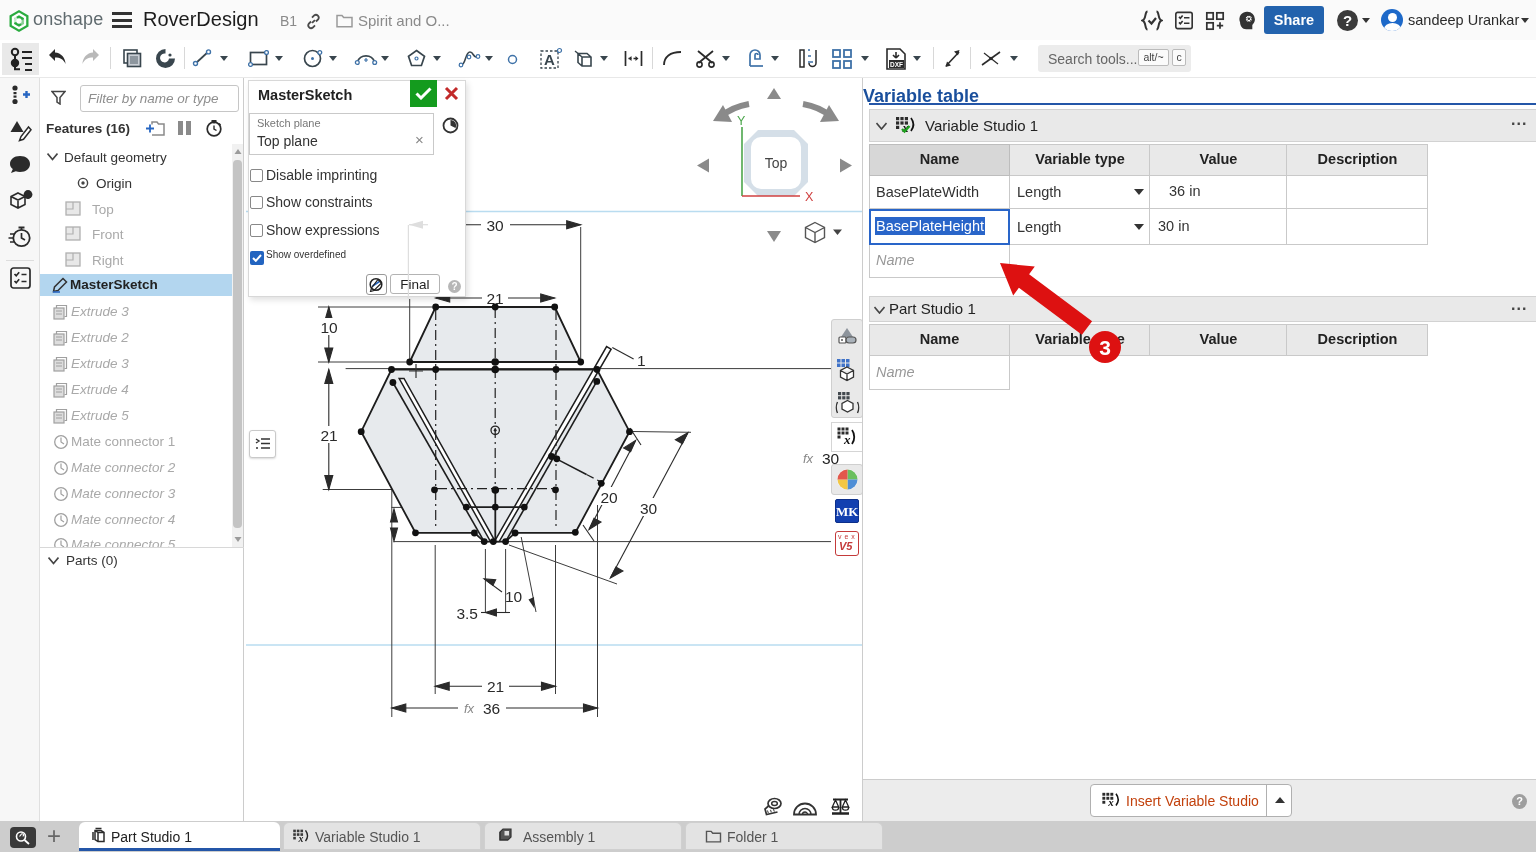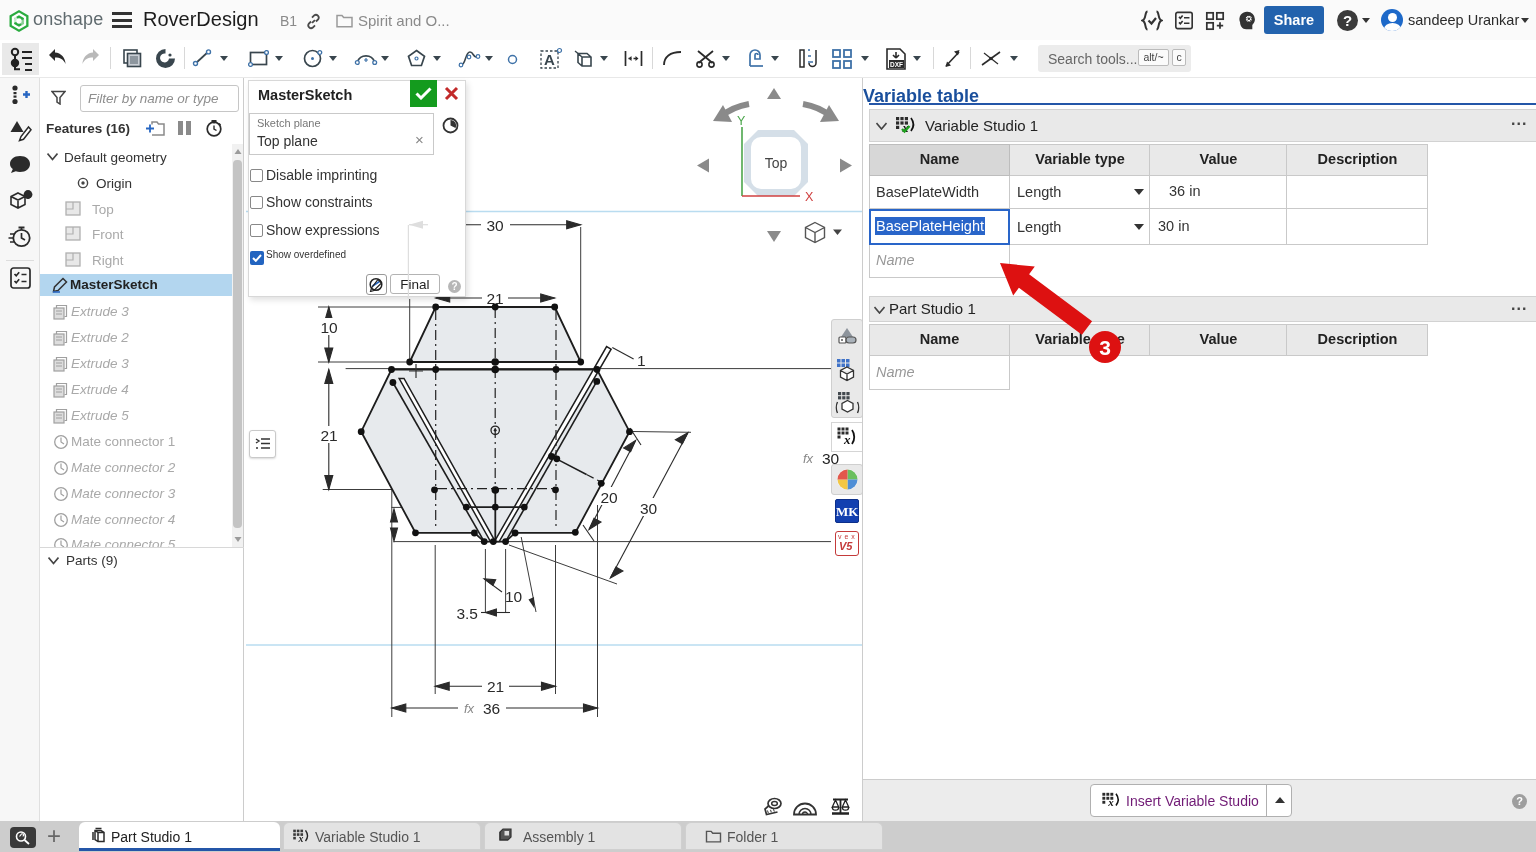--- a/index.html
+++ b/index.html
@@ -357,21 +357,21 @@
     <div class="abs" style="left:193px;top:82px;width:9px;height:368px;background:#c4c4c4;border-radius:4px;"></div>
     <svg class="abs" style="left:194px;top:458px" width="8" height="7" viewBox="0 0 8 7">
         <path d="M4 6 L7.5 1 L0.5 1 Z" fill="#9b9b9b"></path>
       </svg>
 
     <div class="abs" style="left:0;top:470px;width:191px;height:8px;background:#fff;"></div>
     <div class="abs" style="left:0;top:469px;width:204px;height:1px;background:#d8d8d8;"></div>
     <svg class="abs" style="left:8px;top:478px" width="11" height="9" viewBox="0 0 11 9">
         <path d="M0.5 1.5 L5.5 7.5 L10.5 1.5" fill="none" stroke="#444" stroke-width="1.7"></path>
       </svg>
-    <div class="abs" style="left:26px;top:475px;font-size:13.5px;color:#333;">Parts (9)</div>
+    <div class="abs" style="left:26px;top:475px;font-size:13.5px;color:#333;">Parts (0)</div>
   </div>
   <div id="canvas">
   <svg width="616" height="743" viewBox="246 78 616 743" font-family="Liberation Sans">
 
     <line x1="246" y1="211.5" x2="862" y2="211.5" stroke="#b9dcf0" stroke-width="1.6"></line>
     <line x1="246" y1="645" x2="862" y2="645" stroke="#b9dcf0" stroke-width="1.6"></line>
 
     <g>
       <path d="M 749 104 A 62 62 0 0 0 720 117" fill="none" stroke="#8a8a8a" stroke-width="6"></path>
       <path d="M 723 105 l -10 16 l 19 1 z" fill="#8a8a8a"></path>
@@ -762,21 +762,21 @@
           <rect x="6.4" y="2" width="3.2" height="3.2"></rect>
           <rect x="10.8" y="2" width="3.2" height="3.2"></rect>
           <rect x="2" y="6.4" width="3.2" height="3.2"></rect>
           <rect x="6.4" y="6.4" width="3.2" height="3.2"></rect>
           <rect x="10.8" y="6.4" width="3.2" height="3.2"></rect>
           <rect x="2" y="10.8" width="3.2" height="3.2"></rect>
         </g>
         <text x="8.5" y="16.5" font-size="12" font-style="italic" font-weight="bold" fill="#111" font-family="Liberation Serif">x</text>
         <path d="M17 3 c3 4 3 9 0 13" fill="none" stroke="#111" stroke-width="1.7"></path>
       </svg>
-    <div class="abs" style="left:263px;top:715px;font-size:14px;color:#701a75;">Insert Variable Studio</div>
+    <div class="abs" style="left:263px;top:715px;font-size:14px;color:#c2410c;">Insert Variable Studio</div>
     <div class="abs" style="left:403px;top:706px;width:1px;height:33px;background:#b0b0b0;"></div>
     <div class="abs" style="left:412px;top:719px;width:0;height:0;border-left:5.5px solid transparent;border-right:5.5px solid transparent;border-bottom:6px solid #333;"></div>
     <div class="abs" style="left:649px;top:716px;width:15px;height:15px;border-radius:50%;background:#9e9e9e;color:#fff;font-size:11px;font-weight:bold;text-align:center;line-height:15px;">?</div>
   </div>
   <div id="tabbar">
     <div class="abs" style="left:10px;top:6px;width:26px;height:21px;background:#3a3a3a;border-radius:4px;"></div>
     <svg class="abs" style="left:14px;top:9px" width="17" height="15" viewBox="0 0 17 15" fill="none" stroke="#fff">
         <circle cx="7" cy="6.5" r="4.5" stroke-width="1.6"></circle>
         <path d="M10.5 10 L15 14" stroke-width="1.8"></path>
         <path d="M5.5 6.5 l1.5 -1.8 a1.3 1.3 0 1 1 1.7 1.6" stroke-width="1.1"></path>

